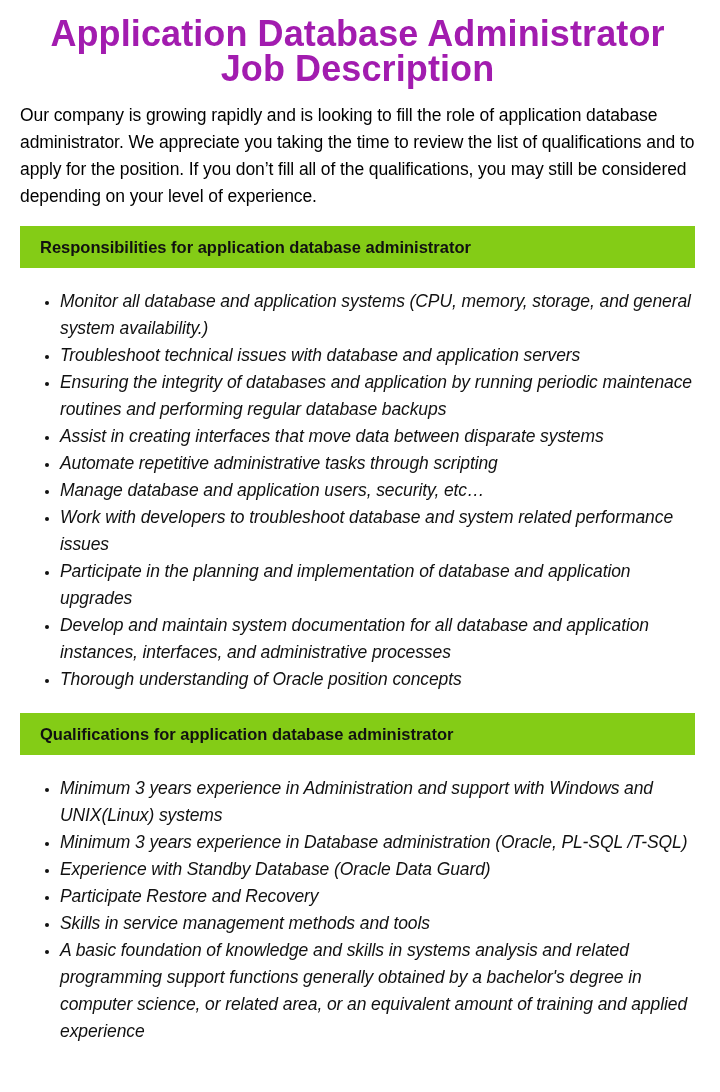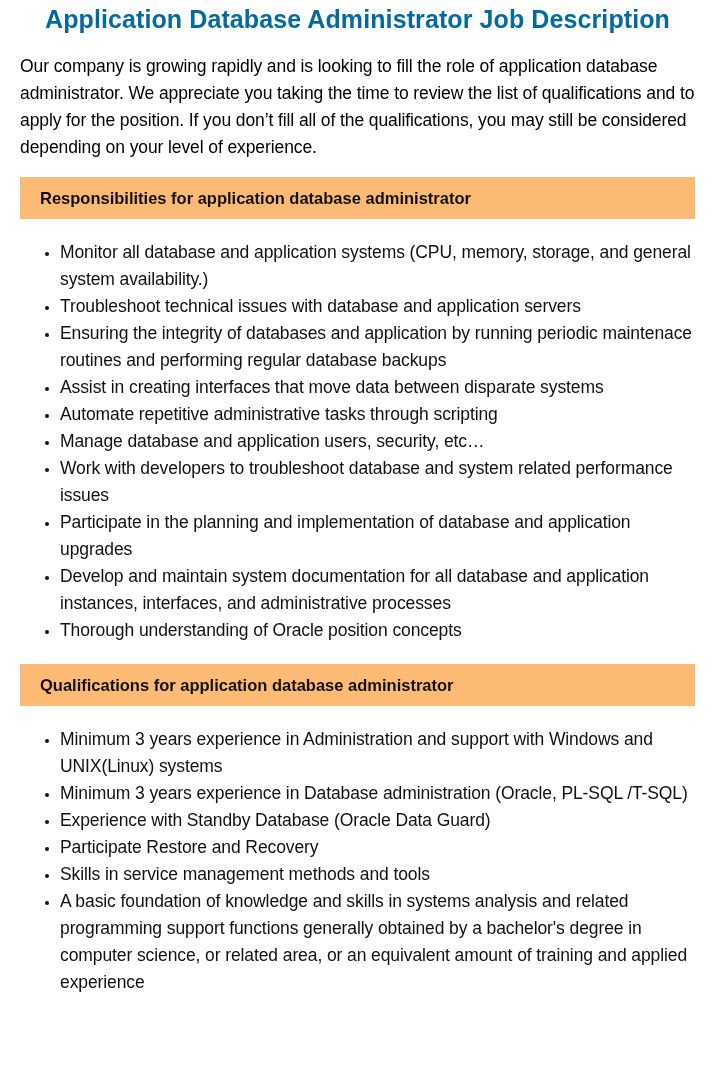--- a/index.html
+++ b/index.html
@@ -12,50 +12,51 @@
       height: 1092px;
       overflow: hidden;
       font-family: "Liberation Sans", "DejaVu Sans", sans-serif;
       color: #111111;
     }
     .page {
       padding: 0 25px 0 20px;
     }
     h1.title {
       margin: 0;
-      padding-top: 2px;
+      padding-top: 16px;
       text-align: center;
-      font-size: 25px;
+      font-size: 36px;
       line-height: 35px;
       font-weight: 700;
       letter-spacing: 0.1px;
-      color: #0369a1;
+      color: #a21caf;
     }
     p.intro {
       margin: 16px 0 0 0;
       font-size: 17.5px;
       line-height: 27px;
       color: #000000;
       letter-spacing: -0.1px;
     }
     .section-header {
       margin-top: 16px;
-      background: #fdba74;
+      background: #84cc16;
       height: 42px;
       display: flex;
       align-items: center;
       padding-left: 20px;
       font-size: 16.5px;
       font-weight: 700;
       color: #111;
     }
     ul.items {
       margin: 20px 0 0 0;
       padding-left: 40px;
       list-style: disc;
+      font-style: italic;
     }
     ul.items li {
       font-size: 17.5px;
       line-height: 27px;
       color: #111;
       letter-spacing: -0.1px;
     }
     ul.items li::marker {
       font-size: 13px;
     }

